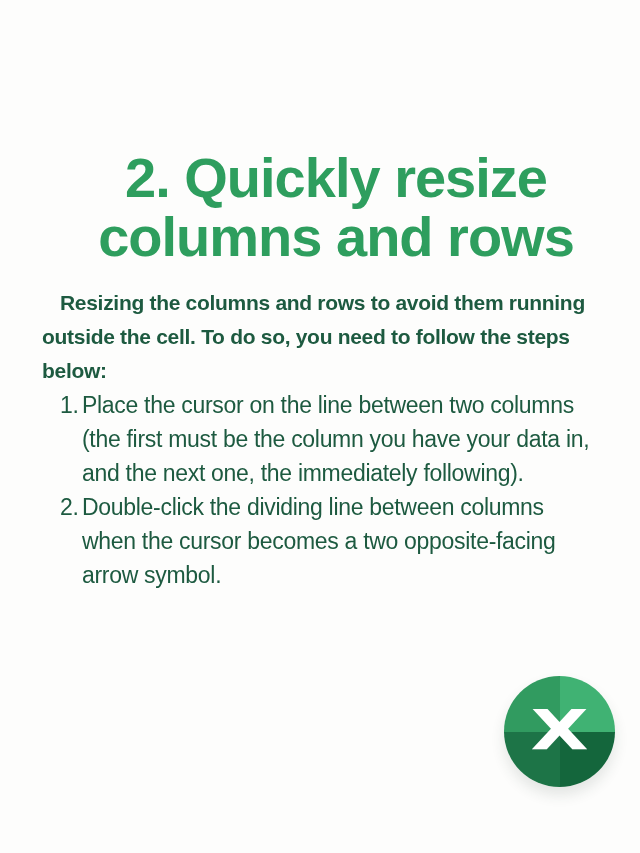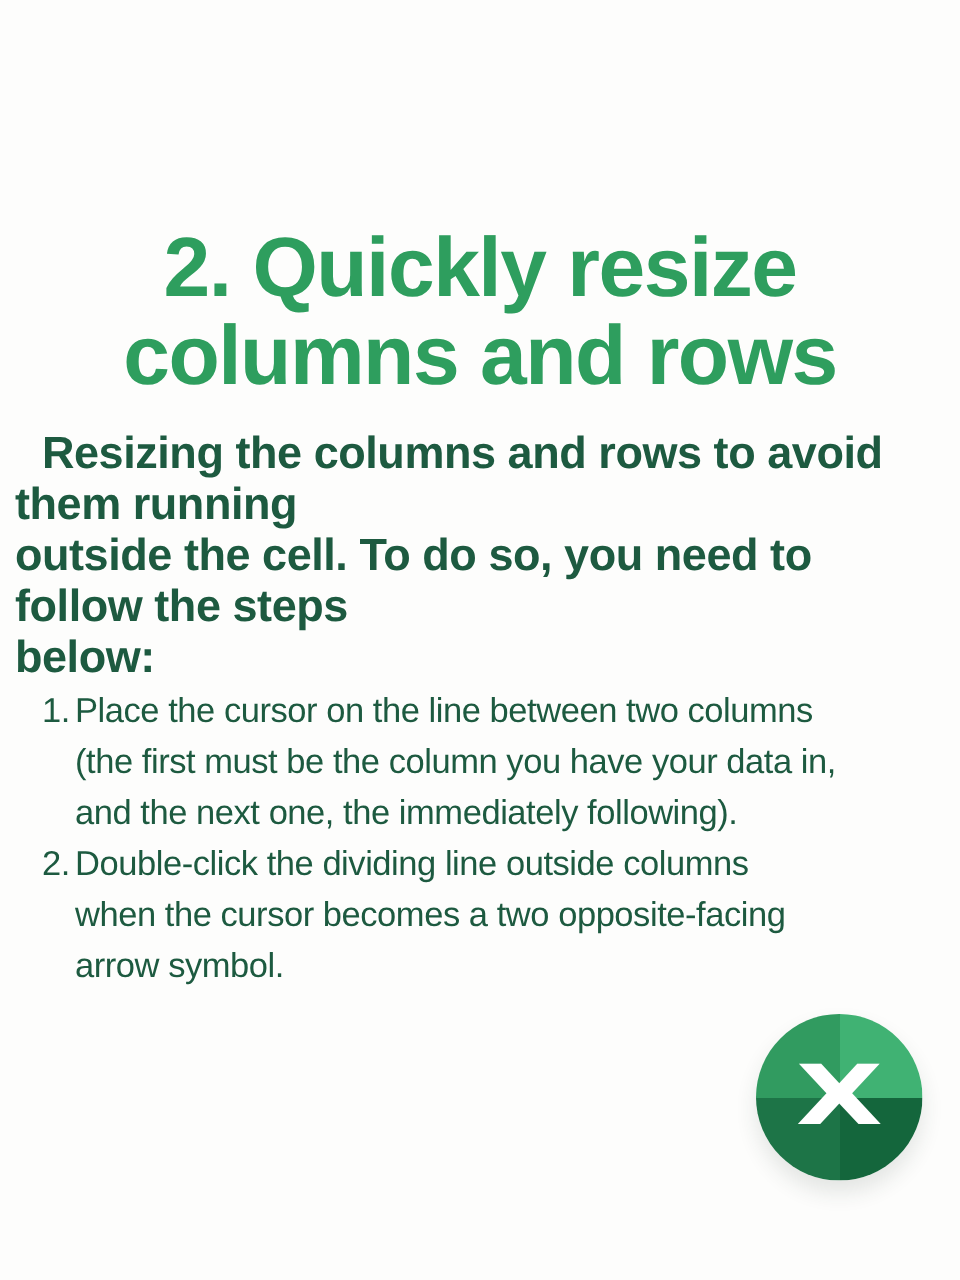--- a/index.html
+++ b/index.html
@@ -16,34 +16,35 @@
   html, body { background: #ffffff; }
   body { width: 640px; }
   .canvas {
     position: relative;
     width: 640px;
     height: 853px;
     background: var(--background);
     overflow: hidden;
     font-family: "Liberation Sans", "DejaVu Sans", sans-serif;
     color: var(--body-color);
+    padding-left: 32px;
   }
   .page-title {
     margin-top: 148px;
     text-align: center;
     font-size: 56px;
     line-height: 59px;
     font-weight: 800;
     letter-spacing: -1px;
     color: var(--heading-color);
     white-space: pre-line;
   }
   .intro {
     margin: 20px 8px 0 10px;
-    font-size: 30px;
+    font-size: 21px;
     line-height: 34px;
     font-weight: 700;
     letter-spacing: -0.3px;
     white-space: pre-line;
     text-indent: 18px;
   }
   .steps {
     margin: 0 6px 0 28px;
     list-style: none;
   }
@@ -107,21 +108,21 @@
 
   <ol class="steps">
     <li class="step">
       <span class="step-marker">1.</span>
       <span class="step-text">Place the cursor on the line between two columns
 (the first must be the column you have your data in,
 and the next one, the immediately following).</span>
     </li>
     <li class="step">
       <span class="step-marker">2.</span>
-      <span class="step-text">Double-click the dividing line outside columns
+      <span class="step-text">Double-click the dividing line between columns
 when the cursor becomes a two opposite-facing
 arrow symbol.</span>
     </li>
   </ol>
 
   <div class="excel-logo">
     <div class="quad quad-tl"></div>
     <div class="quad quad-tr"></div>
     <div class="quad quad-bl"></div>
     <div class="quad quad-br"></div>

